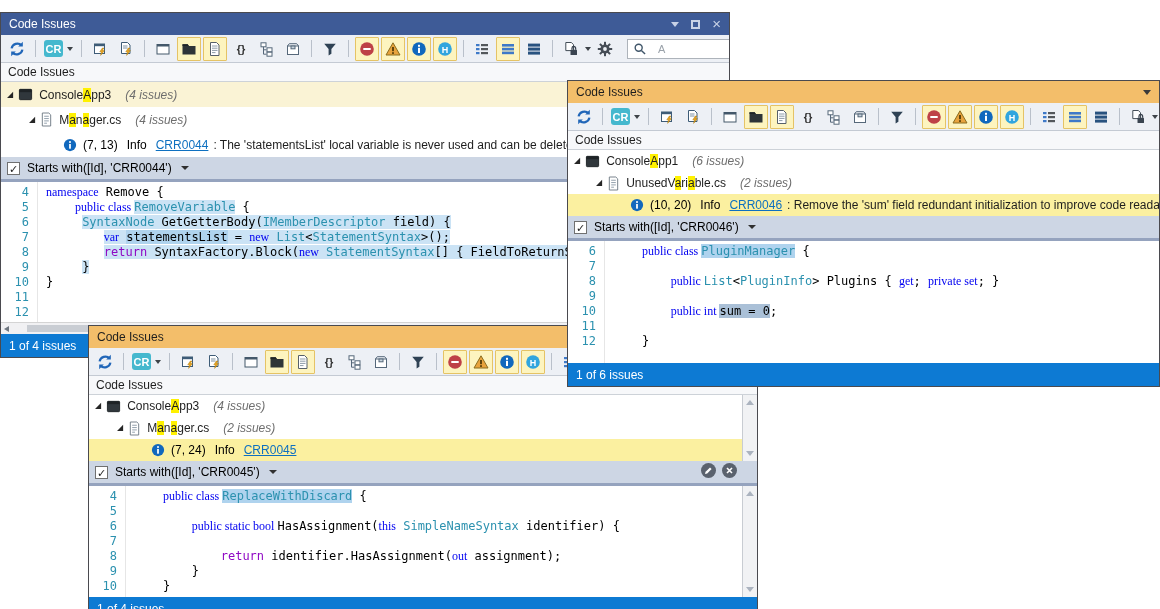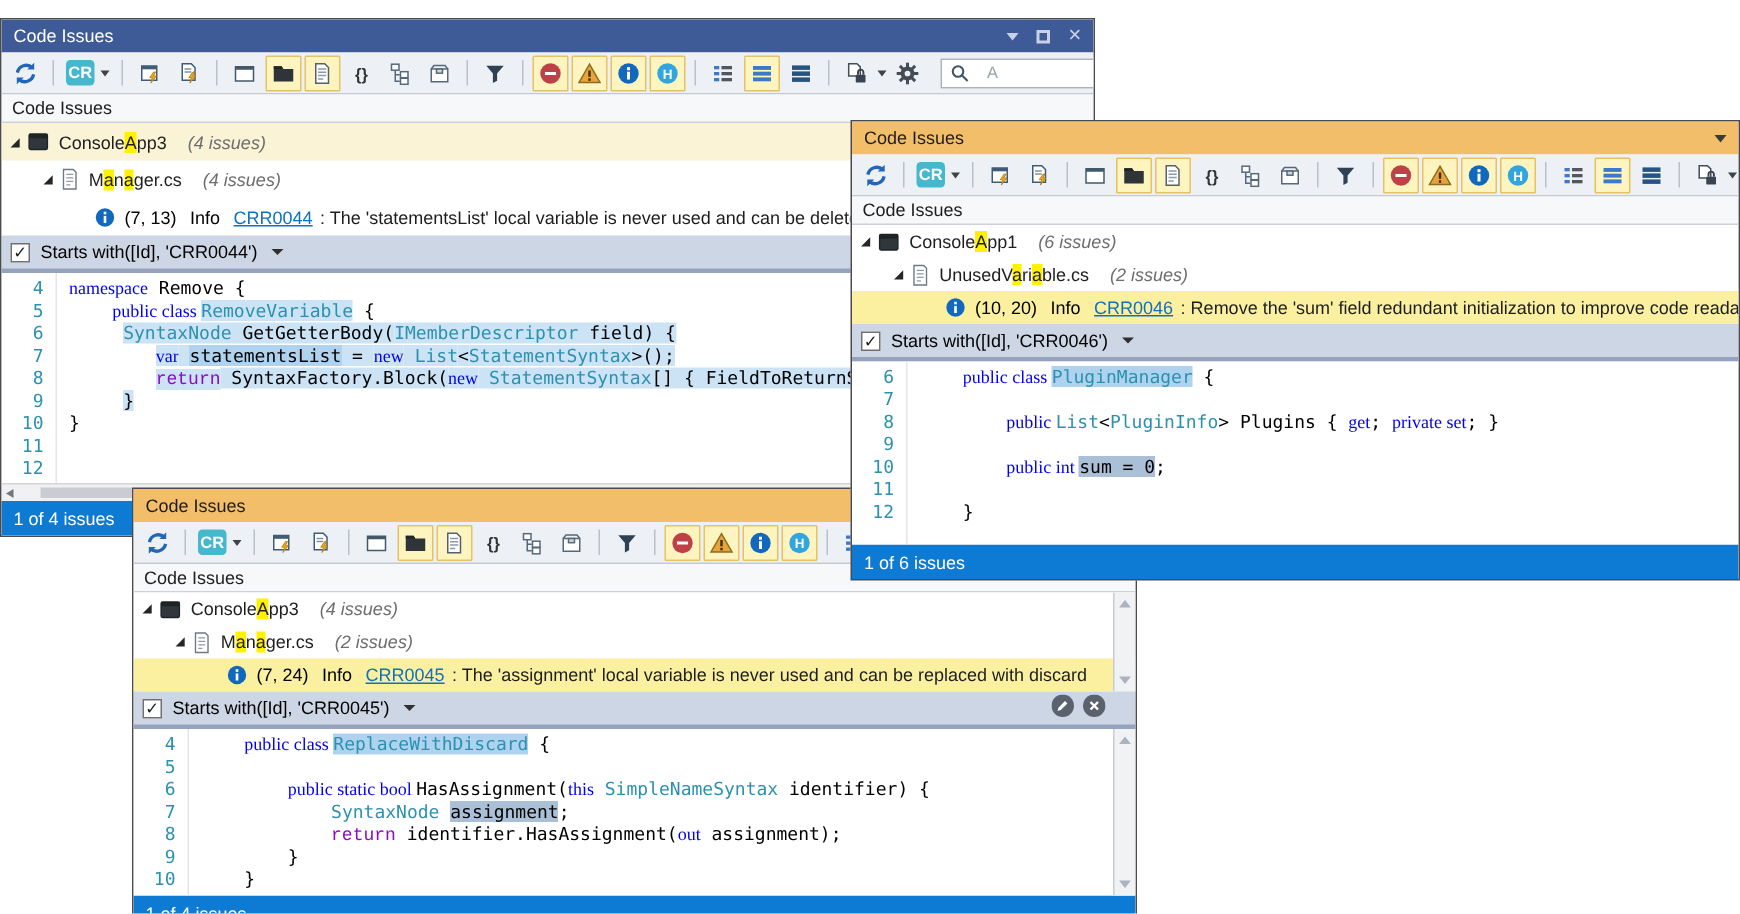--- a/index.html
+++ b/index.html
@@ -65,21 +65,21 @@
   .fcaret{width:0;height:0;border-left:4px solid transparent;border-right:4px solid transparent;border-top:4px solid #303030;margin-left:2px;}
   .ftools{margin-left:auto;display:flex;gap:6px;align-items:center;padding-right:14px;}
 
   .codearea{flex:1 1 auto;background:#FFF;position:relative;overflow:hidden;
     font-family:"DejaVu Sans Mono","Liberation Mono",monospace;font-size:12px;padding-top:3px;}
   .codearea::before{content:"";position:absolute;left:36px;top:0;bottom:0;width:1px;background:#E6E6E6;}
   .cl{display:flex;height:15px;line-height:15px;white-space:pre;}
   .gut{flex:0 0 28px;text-align:right;padding-right:6px;color:var(--line-number);}
   .cseg{white-space:pre;}
   .ctext{margin-left:11px;}
-  .kw{color:var(--kw);font-family:Liberation Serif, serif;} .ctrl{color:var(--ctrl);font-family:Liberation Mono, monospace;} .ty{color:var(--type);} .pl{color:#000;}
+  .kw{color:var(--kw);font-family:Liberation Serif, serif;} .ctrl{color:var(--ctrl);} .ty{color:var(--type);} .pl{color:#000;}
   .sel{background:var(--sel-code);} .ref{background:var(--ref-code);} .isel{background:var(--inactive-sel);}
 
   .hscroll{flex:0 0 12px;background:#F1F1F3;border-top:1px solid #D4D4D4;position:relative;box-sizing:border-box;}
   .hthumb{position:absolute;left:26px;top:2px;width:436px;height:7px;background:#C9CDD3;}
   .harrow-l{position:absolute;left:3px;top:2.5px;width:0;height:0;border-top:3.5px solid transparent;border-bottom:3.5px solid transparent;border-right:5px solid #6F7780;}
   .harrow-r{position:absolute;right:3px;top:2.5px;width:0;height:0;border-top:3.5px solid transparent;border-bottom:3.5px solid transparent;border-left:5px solid #6F7780;}
 
   .vscroll{position:absolute;right:0;top:0;bottom:0;width:15px;background:#F1F2F4;border-left:1px solid #C8CCD2;box-sizing:border-box;}
   .va-up{position:absolute;top:5px;left:3px;width:0;height:0;border-left:4px solid transparent;border-right:4px solid transparent;border-bottom:5px solid #ABB3BF;}
   .va-down{position:absolute;bottom:5px;left:3px;width:0;height:0;border-left:4px solid transparent;border-right:4px solid transparent;border-top:5px solid #ABB3BF;}
@@ -512,21 +512,20 @@
         <span class="ticon">
           <svg width="14" height="14" viewBox="0 0 16 16">
             <circle cx="8" cy="8" r="7" fill="#1168BD"></circle>
             <rect x="7" y="6.8" width="2" height="5.4" fill="#FFF"></rect>
             <rect x="7" y="3.6" width="2" height="2" fill="#FFF"></rect>
           </svg>
         </span>
         <span class="iloc">(7, 24)</span>
         <span class="isev">Info</span>
         <span class="icode">CRR0045</span>
-        <span class="idesc">: The 'assignment' local variable is never used and can be replaced with discard</span>
       </div>
       <div class="vscroll">
         <div class="va-up"></div>
         <div class="va-down"></div>
       </div>
     </div>
     <div class="filterbar">
       <span class="checkbox">✓</span>
       <span>Starts with([Id], 'CRR0045')</span>
       <span class="fcaret"></span>
@@ -538,21 +537,21 @@
         <span><svg width="15" height="15" viewBox="0 0 15 15">
             <circle cx="7.5" cy="7.5" r="7.5" fill="#5A626E"></circle>
             <path d="M5 5l5 5M10 5l-5 5" stroke="#FFF" stroke-width="1.6"></path>
           </svg></span>
       </div>
     </div>
     <div class="codearea">
       <div class="cl"><span class="gut">4</span><span class="ctext"><span class="cseg pl">    </span><span class="cseg kw">public class </span><span class="cseg ty ref">ReplaceWithDiscard</span><span class="cseg pl"> {</span></span></div>
       <div class="cl"><span class="gut">5</span><span class="ctext"></span></div>
       <div class="cl"><span class="gut">6</span><span class="ctext"><span class="cseg pl">        </span><span class="cseg kw">public static bool </span><span class="cseg pl">HasAssignment(</span><span class="cseg kw">this</span><span class="cseg pl"> </span><span class="cseg ty">SimpleNameSyntax</span><span class="cseg pl"> identifier) {</span></span></div>
-      <div class="cl"><span class="gut">7</span><span class="ctext"><span class="cseg pl">            </span><span class="cseg ty">SyntaxNode</span><span class="cseg pl"> </span><span class="cseg pl isel">assignment</span><span class="cseg pl">;</span></span></div>
+      <div class="cl"><span class="gut">7</span></div>
       <div class="cl"><span class="gut">8</span><span class="ctext"><span class="cseg pl">            </span><span class="cseg ctrl">return</span><span class="cseg pl"> identifier.HasAssignment(</span><span class="cseg kw">out</span><span class="cseg pl"> assignment);</span></span></div>
       <div class="cl"><span class="gut">9</span><span class="ctext"><span class="cseg pl">        }</span></span></div>
       <div class="cl"><span class="gut">10</span><span class="ctext"><span class="cseg pl">    }</span></span></div>
       <div class="vscroll">
         <div class="va-up"></div>
         <div class="va-down"></div>
       </div>
     </div>
     <div class="statusbar">
       <span>1 of 4 issues</span>

